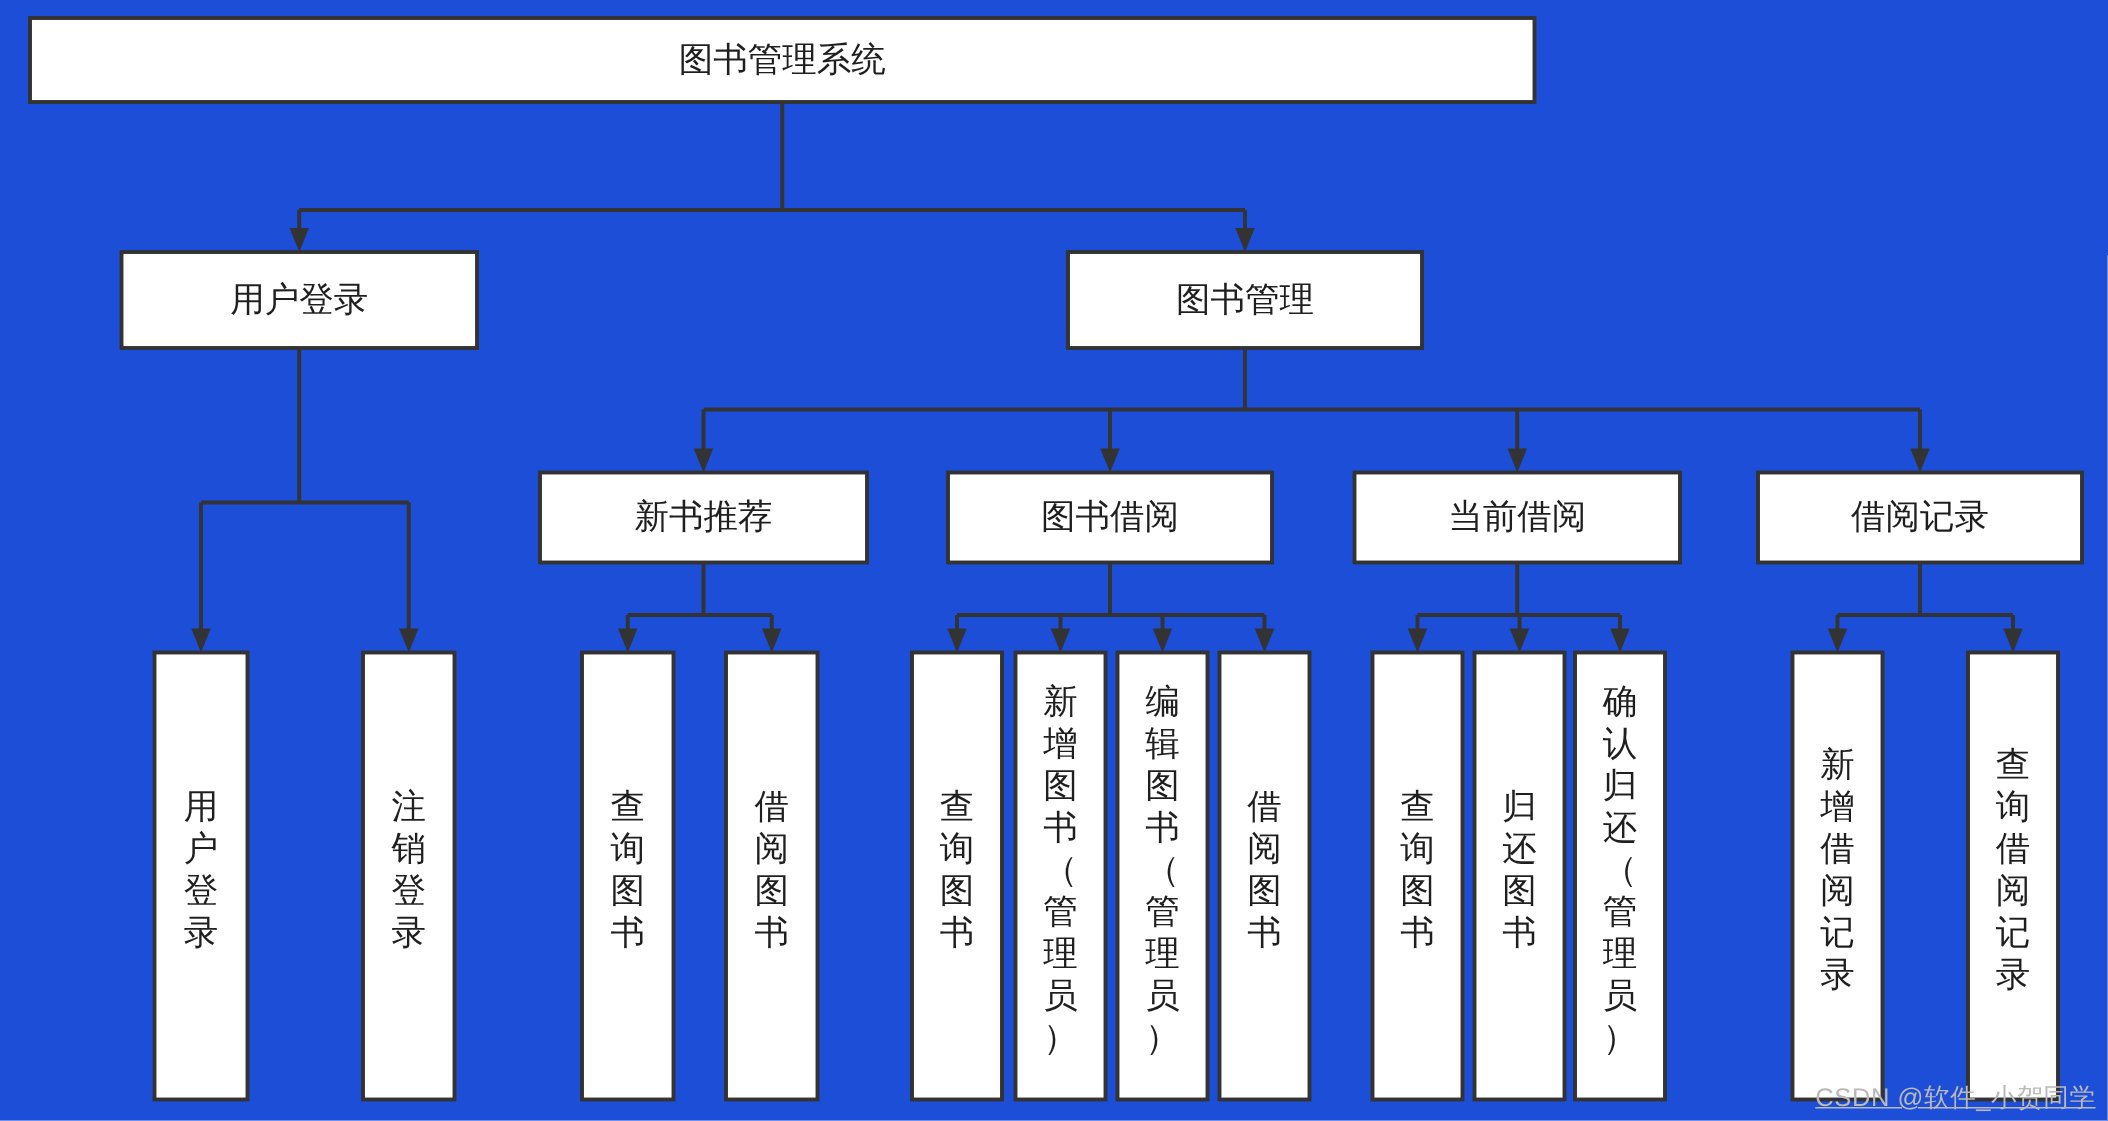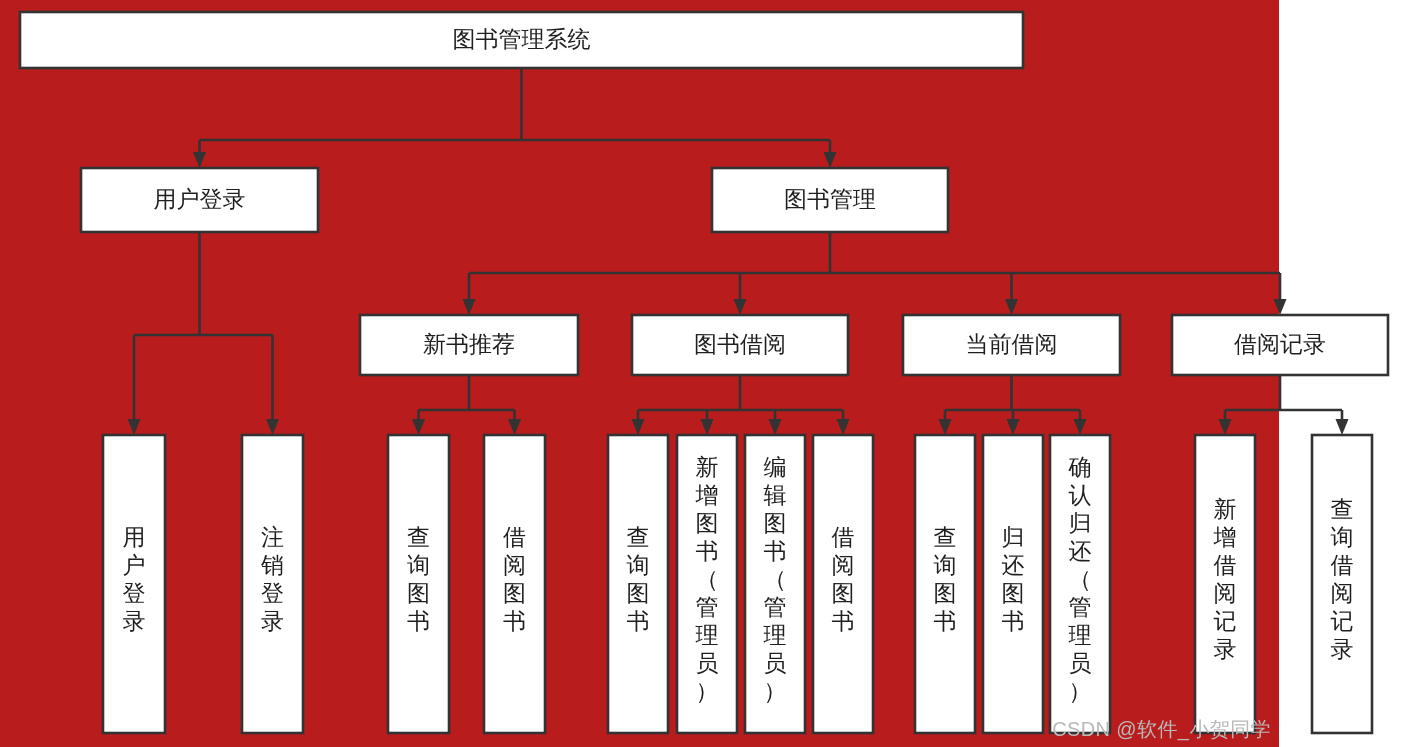--- a/index.html
+++ b/index.html
@@ -8,23 +8,23 @@
     background: #ffffff;
   }
   body {
     width: 1405px;
     height: 747px;
     font-family: "Liberation Sans", "DejaVu Sans", sans-serif;
     overflow: hidden;
   }
   #diagram-root {
     position: relative;
-    width: 1279px;
+    width: 1405px;
     height: 747px;
-    background: #b91c1c;
+    background: #1d4ed8;
   }
   svg.flow {
     position: absolute;
     top: 0;
     left: 0;
     width: 1405px;
     height: 747px;
   }
   .node-box {
     fill: #ffffff;
@@ -52,25 +52,26 @@
     font-family: "Liberation Sans", "DejaVu Sans", sans-serif;
     font-size: 23px;
     fill: #1f1f1f;
     text-anchor: middle;
   }
   .watermark {
     position: absolute;
     right: 8px;
     bottom: 4px;
     font-family: "Liberation Sans", "DejaVu Sans", sans-serif;
-    font-size: 20px;
+    font-size: 17px;
     color: #b9b9b9;
     letter-spacing: 0.4px;
     white-space: nowrap;
     user-select: none;
+    text-decoration: underline;
   }
 </style>
 </head>
 <body>
 
 <div id="diagram-root">
   <svg class="flow" viewBox="0 0 1405 747">
     <g id="connector-layer">
         <line class="connector" x1="521.5" y1="68" x2="521.5" y2="140"></line>
         <line class="connector" x1="199.5" y1="140" x2="830" y2="140"></line>

